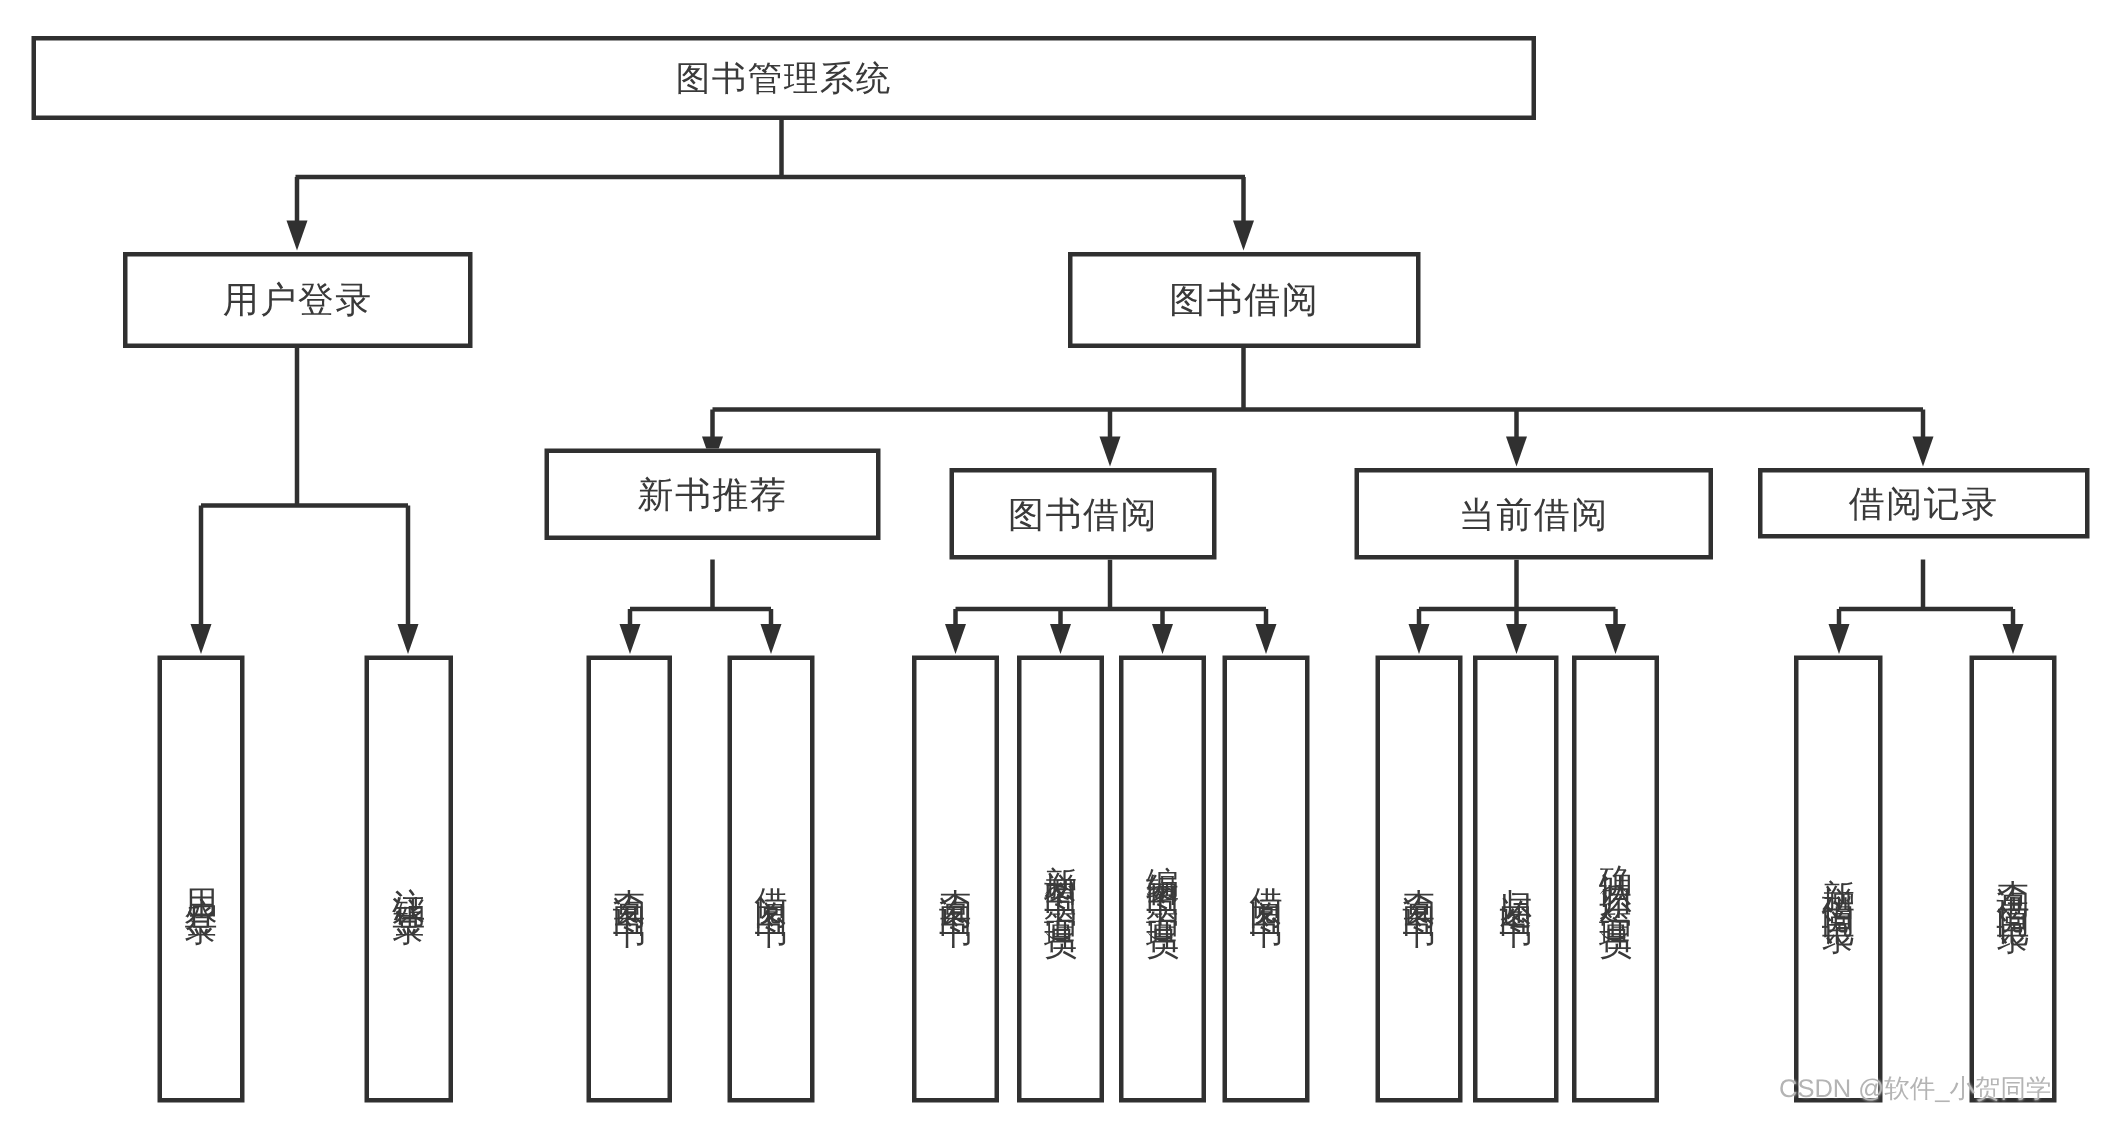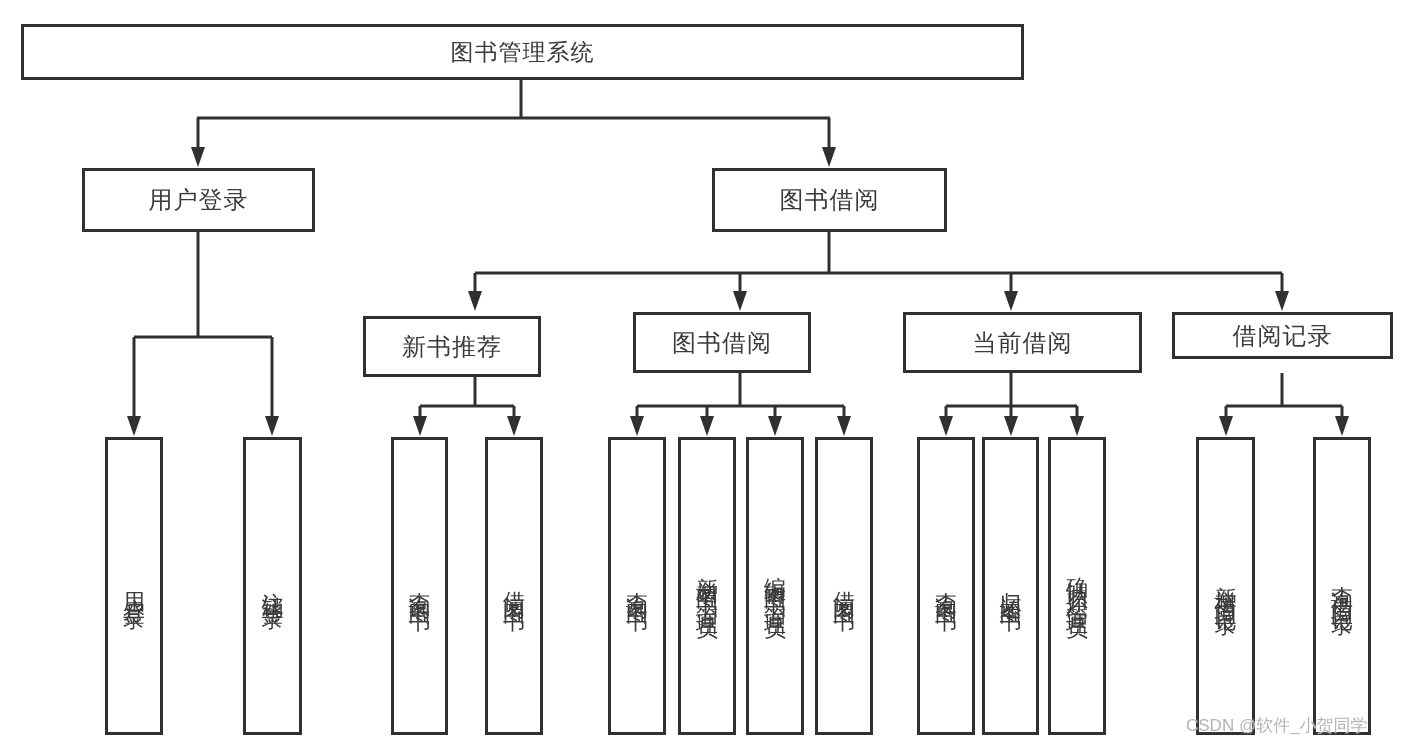--- a/index.html
+++ b/index.html
@@ -130,21 +130,21 @@
     <span class="lbl">图书管理系统</span>
   </div>
 
   <div class="box hbox" style="left:82px;top:168px;width:233px;height:64px">
     <span class="lbl">用户登录</span>
   </div>
   <div class="box hbox" style="left:712px;top:168px;width:235px;height:64px">
     <span class="lbl">图书借阅</span>
   </div>
 
-  <div class="box hbox" style="left:363px;top:316px;width:178px;height:61px">
+  <div class="box hbox" style="left:363px;top:299px;width:224px;height:61px">
     <span class="lbl">新书推荐</span>
   </div>
   <div class="box hbox" style="left:633px;top:312px;width:178px;height:61px">
     <span class="lbl">图书借阅</span>
   </div>
   <div class="box hbox" style="left:903px;top:312px;width:239px;height:61px">
     <span class="lbl">当前借阅</span>
   </div>
   <div class="box hbox" style="left:1172px;top:312px;width:221px;height:47px">
     <span class="lbl">借阅记录</span>

